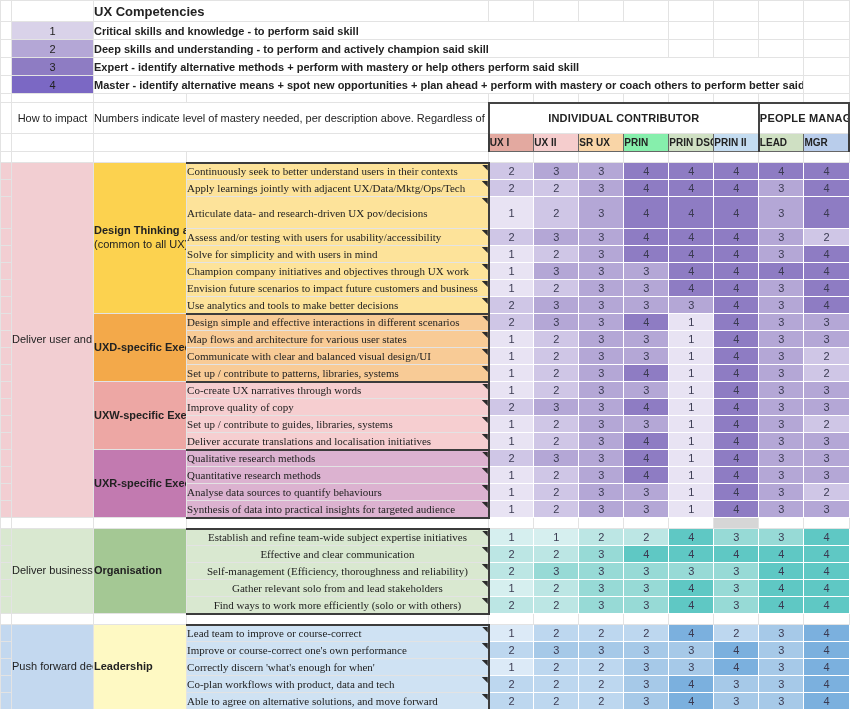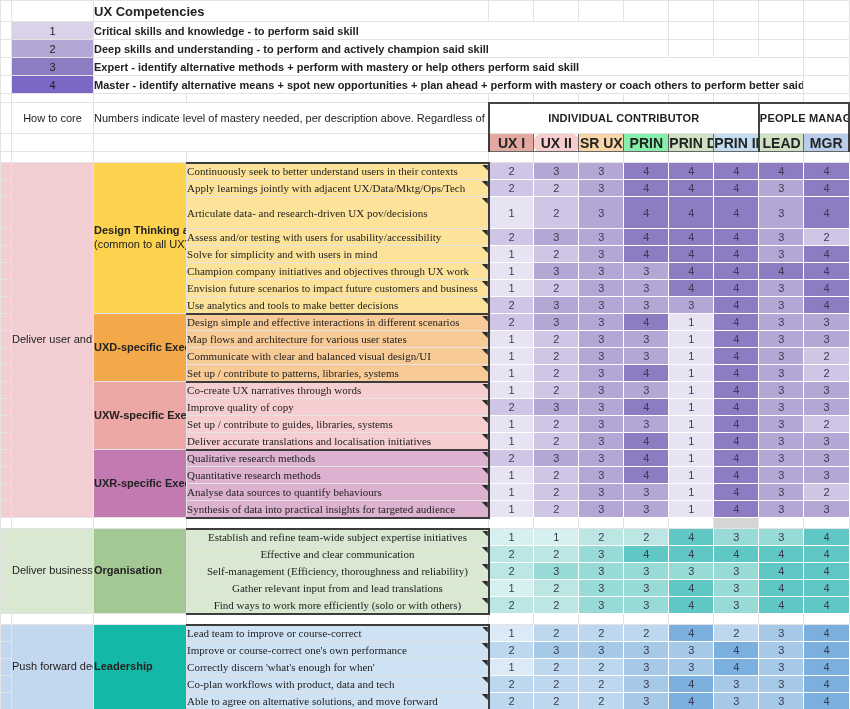--- a/index.html
+++ b/index.html
@@ -49,25 +49,25 @@
 
   
   .grp-hdr {
     text-align: center; font-weight: bold; font-size: 11px;
     letter-spacing: .2px; background: #ffffff;
     border-left: 2px solid #444 !important;
     border-top: 2px solid #444 !important;
     border-right: 2px solid #444 !important;
   }
   .role {
-    text-align: center; font-weight: bold; font-size: 14px;
+    font-weight: bold; font-size: 10px;
     border: 1px solid #666 !important;
   }
   .role-uxi   { background: #e3a9a0; }
-  .role-uxii  { background: #f5cdcd; border-radius: 7px; }
+  .role-uxii  { background: #f5cdcd; }
   .role-srux  { background: #f9d5a7; }
   .role-prin  { background: #86efac; margin-top: 48px; }
   .role-dso   { background: #cfe0c3; }
   .role-prin2 { background: #c4dcf0; }
   .role-lead  { background: #cfe0c3; }
   .role-mgr   { background: #b9cdeb; }
 
   
   .tk-l { border-left: 2px solid #3c3c3c !important; }
   .tk-r { border-right: 2px solid #3c3c3c !important; }
@@ -77,21 +77,21 @@
   
   .grp-core { background: #f2ced2; }
   .grp-org  { background: #d9e8d0; }
   .grp-lead { background: #c3d8ef; }
 
   .cat-dt   { background: #fcd24f; }
   .cat-uxd  { background: #f3a94a; }
   .cat-uxw  { background: #eda7a4; }
   .cat-uxr  { background: #c27ab0; }
   .cat-org  { background: #a4c894; }
-  .cat-ldr  { background: #14b8a6; }
+  .cat-ldr  { background: #fef9c3; }
 
   
   .desc {
     font-size: 11px; padding: 0 4px 0 5px;
     position: relative;
     font-family: Liberation Serif, serif;
   }
   .d-dt  { background: #fde39a; }
   .d-uxd { background: #f8cb96; }
   .d-uxw { background: #f6ced0; }
@@ -206,21 +206,21 @@
         <td class="blank"></td>
         <td class="blank"></td>
         <td class="blank"></td>
         <td class="blank"></td>
         <td class="blank"></td>
         <td class="blank"></td>
         <td class="blank"></td>
       </tr>
       <tr style="height:31px">
         <td class="blank"></td>
-        <td class="ctr"><span style="font-size:11px">How to core</span></td>
+        <td class="ctr"><span style="font-size:11px">How to impact</span></td>
         <td class="hdr-note vtop" colspan="2">Numbers indicate level of mastery needed, per description above.  Regardless of level, meeting them is important for each role</td>
         <td class="grp-hdr" colspan="6">INDIVIDUAL CONTRIBUTOR</td>
         <td class="grp-hdr" colspan="2">PEOPLE MANAGER</td>
       </tr>
       <tr style="height:18px">
         <td class="blank"></td>
         <td class="blank"></td>
         <td class="blank" colspan="2"></td>
         <td class="role role-uxi tk-l">UX I</td>
         <td class="role role-uxii">UX II</td>
@@ -548,21 +548,21 @@
         <td class="sc t3">3</td>
         <td class="sc t3 tk-l">3</td>
         <td class="sc t3 tk-l">3</td>
         <td class="sc t3">3</td>
         <td class="sc t3 tk-r">3</td>
         <td class="sc t4 tk-l">4</td>
         <td class="sc t4 tk-r">4</td>
       </tr>
       <tr style="height:17px">
         <td class="grp-org"></td>
-        <td class="desc cmt d-org tk-r">Gather relevant input from and lead translations</td>
+        <td class="desc cmt d-org tk-r">Gather relevant solo from and lead stakeholders</td>
         <td class="sc t1 tk-l">1</td>
         <td class="sc t2">2</td>
         <td class="sc t3 tk-l">3</td>
         <td class="sc t3 tk-l">3</td>
         <td class="sc t4">4</td>
         <td class="sc t3 tk-r">3</td>
         <td class="sc t4 tk-l">4</td>
         <td class="sc t4 tk-r">4</td>
       </tr>
       <tr style="height:17px">

